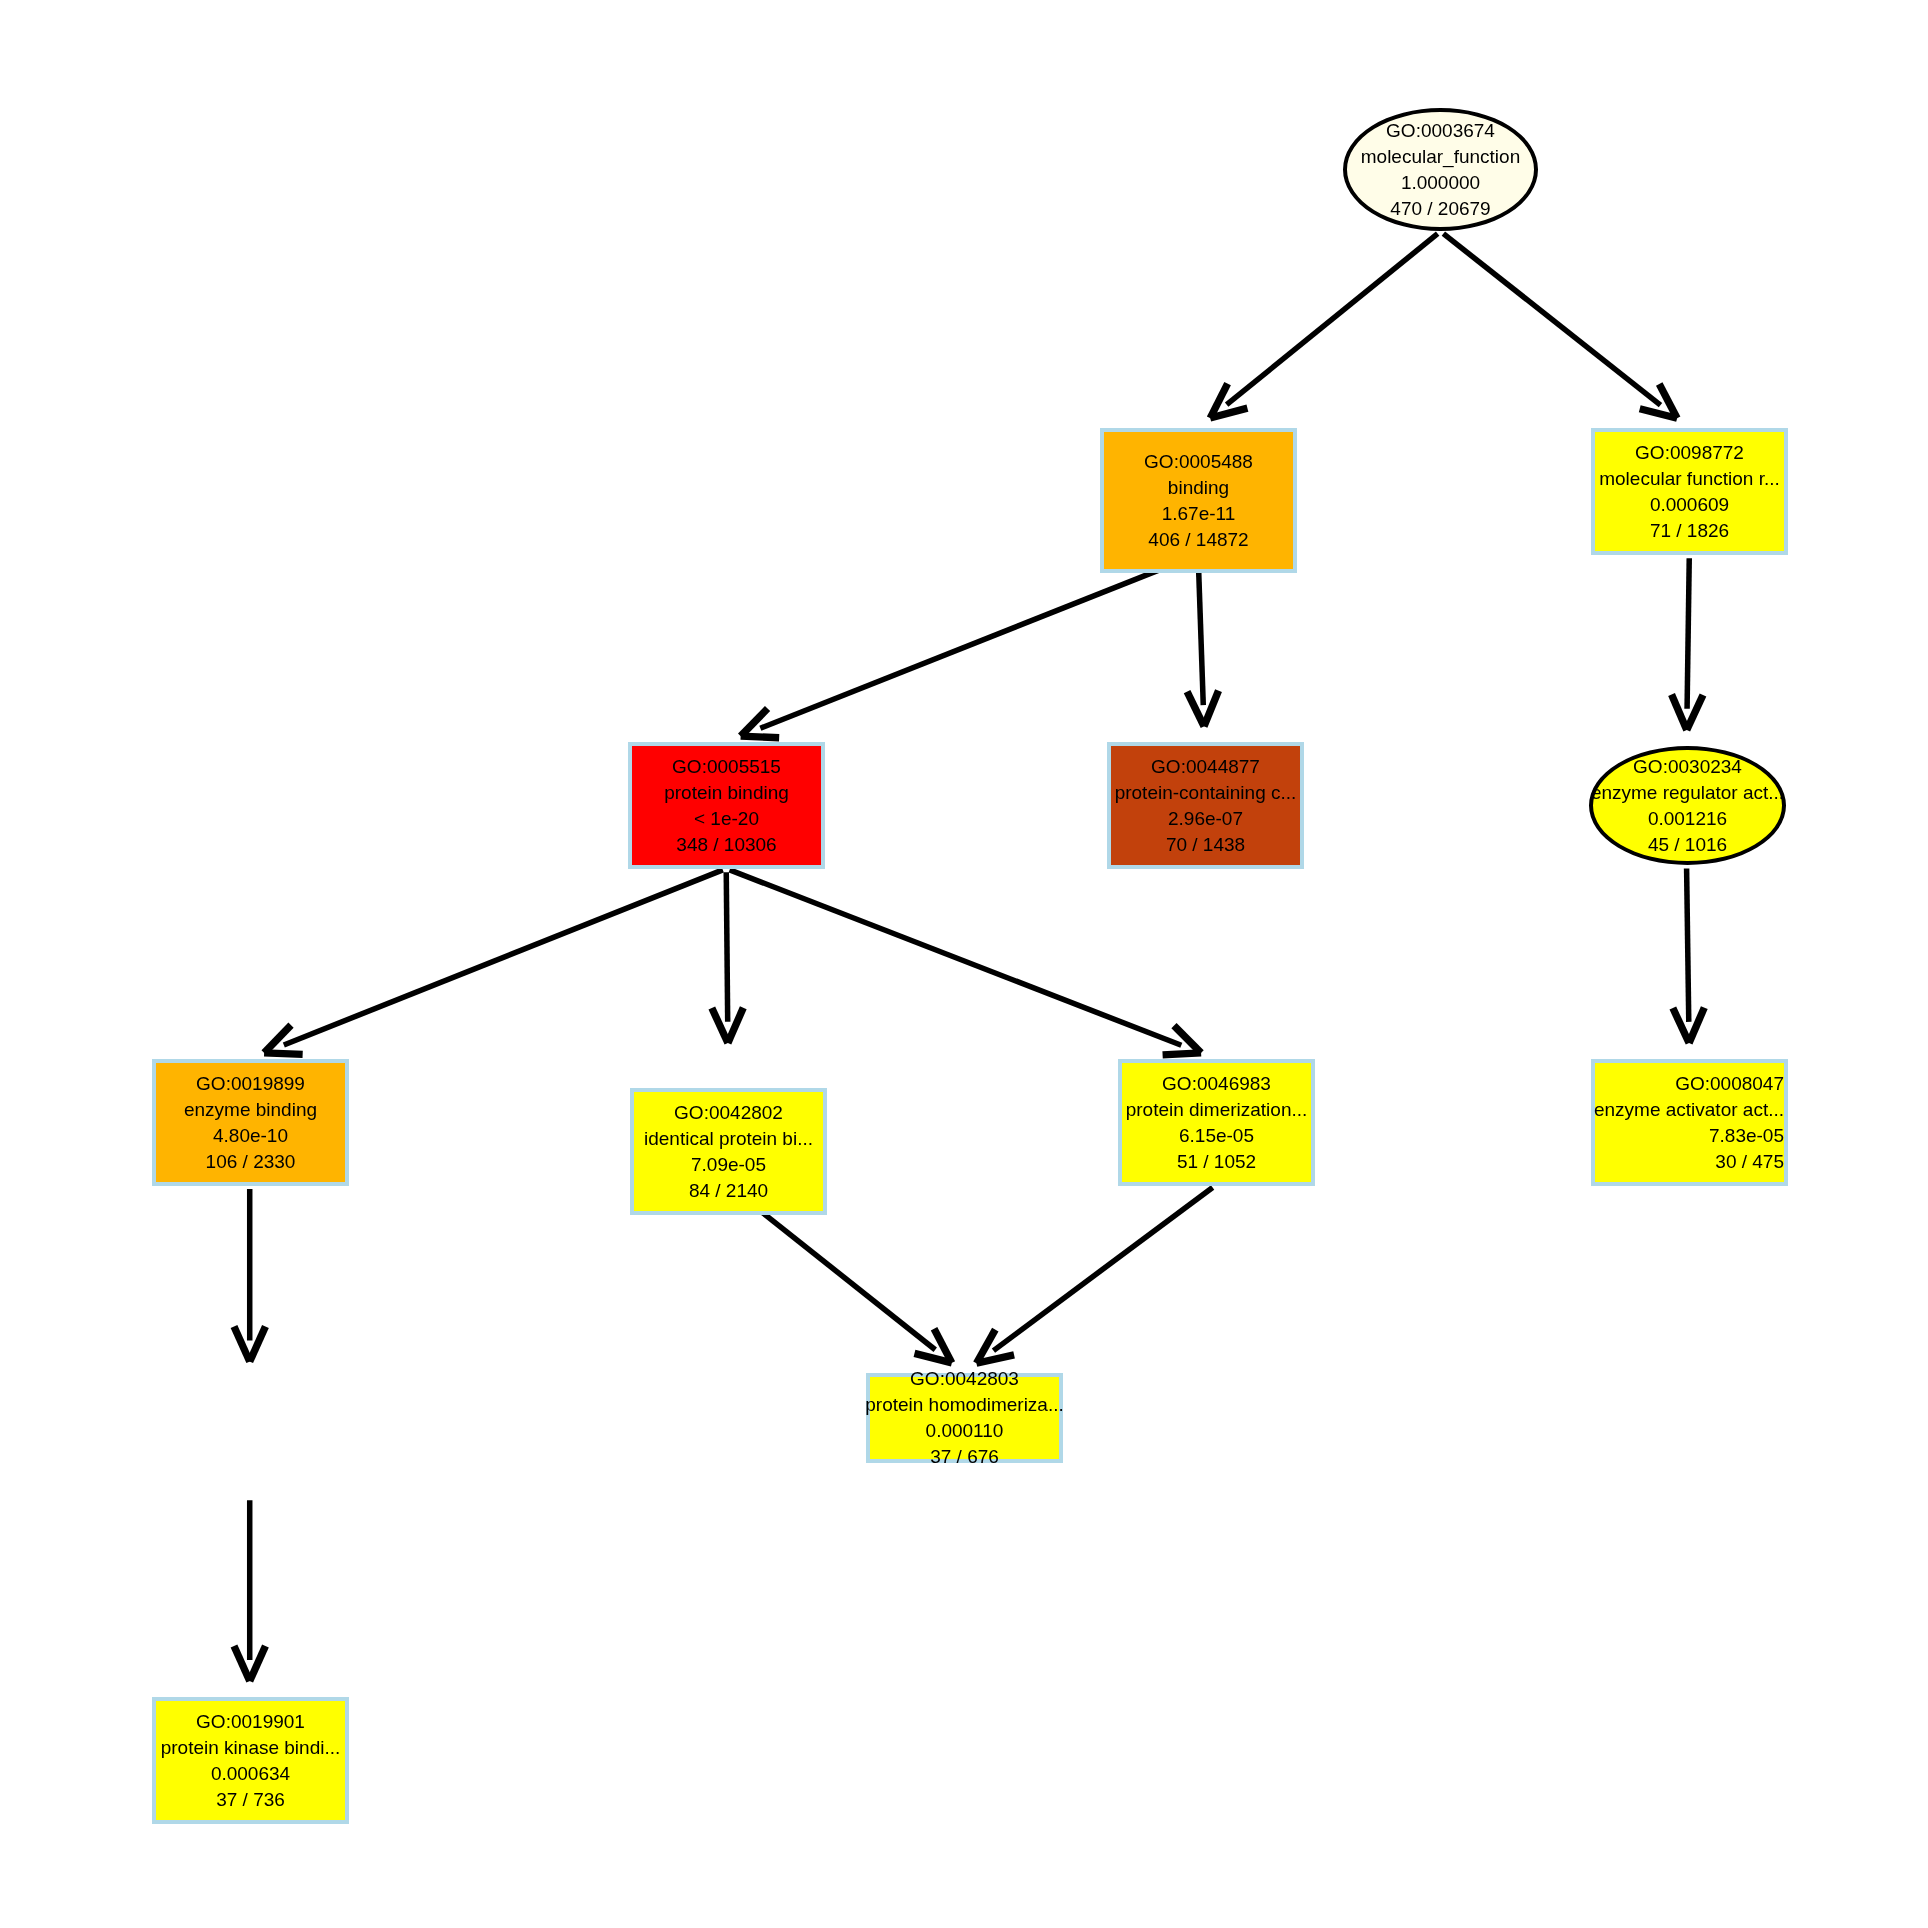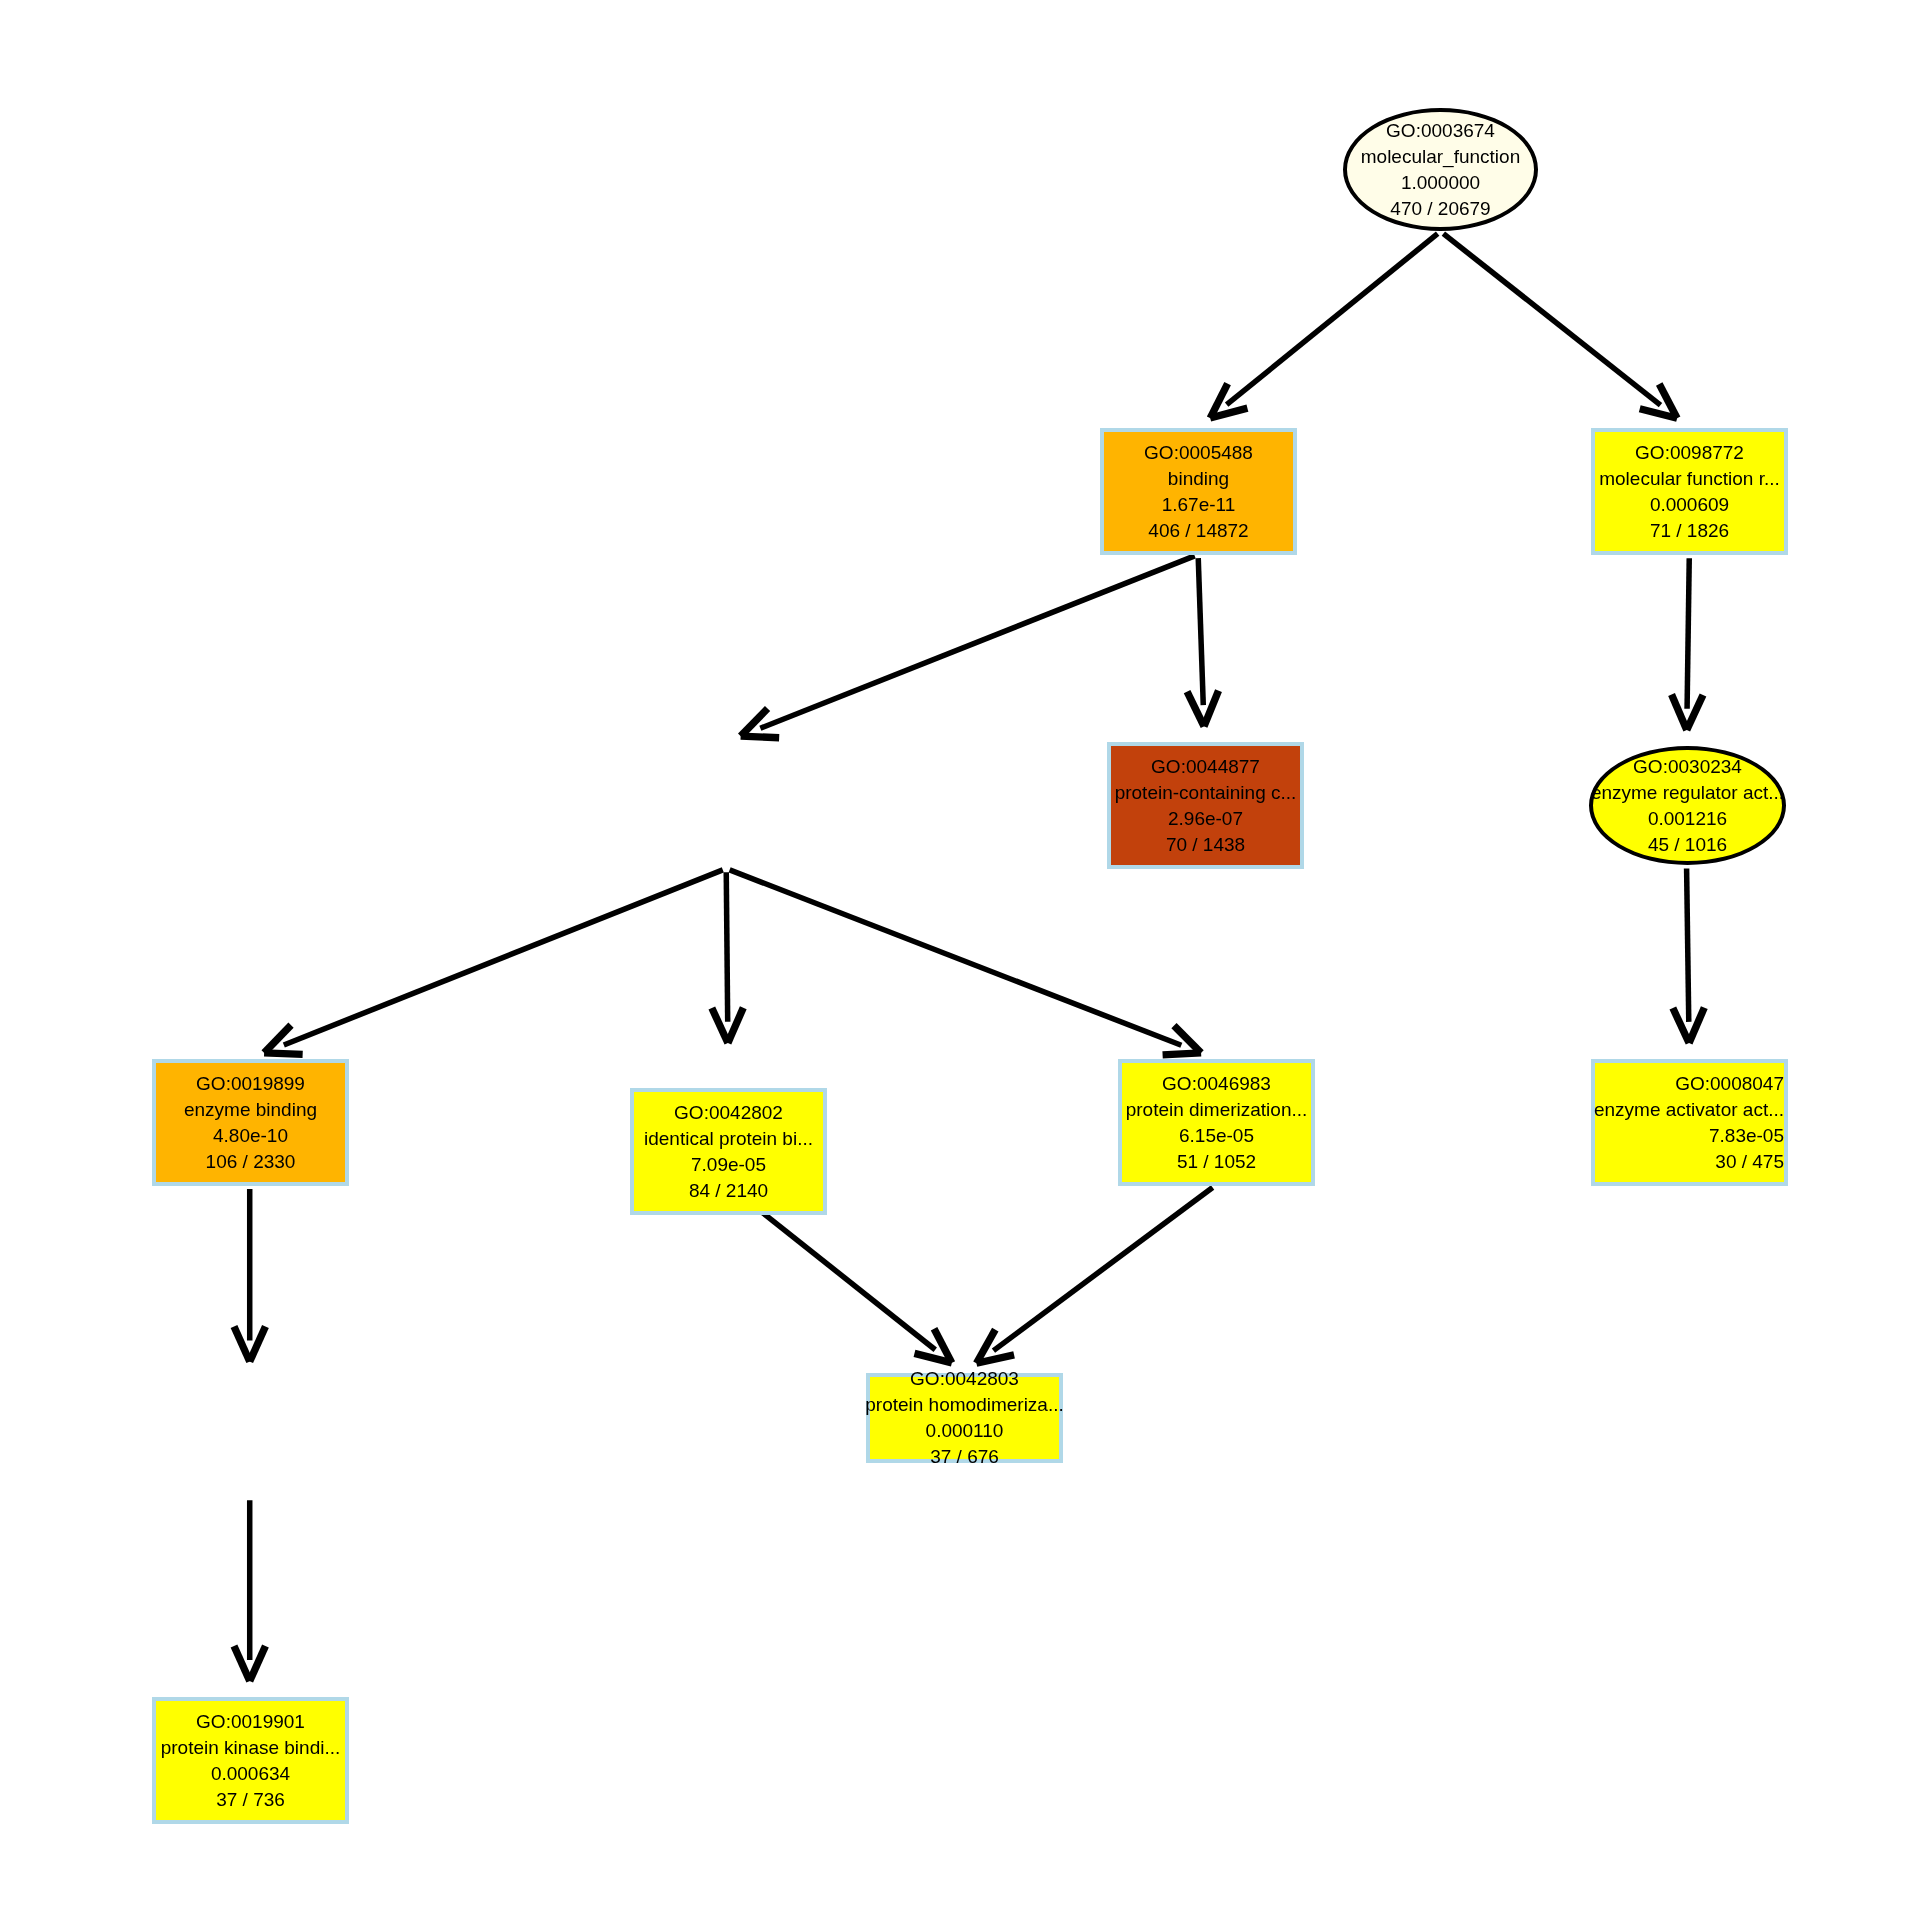--- a/index.html
+++ b/index.html
@@ -124,32 +124,38 @@
         <line x1="272" y1="1831.1" x2="254.87406097149804" y2="1792.750264506883" stroke="#000000" stroke-width="8" stroke-linecap="butt"></line>
         <line x1="272" y1="1831.1" x2="289.12593902850193" y2="1792.750264506883" stroke="#000000" stroke-width="8" stroke-linecap="butt"></line>
       </g>
     </svg>
 <div class="node ellipse" style="left: 1343px; top: 108px; width: 195px; height: 123px; background: rgb(255, 253, 232);">
       <span class="line">GO:0003674</span>
       <span class="line">molecular_function</span>
       <span class="line">1.000000</span>
       <span class="line">470 / 20679</span>
     </div>
-    <div class="node box" style="left: 1100px; top: 428px; width: 197px; height: 127px; background: rgb(255, 180, 0);">
+    <div class="node box" style="left: 1100px; top: 428px; width: 197px; height: 145px; background: rgb(255, 180, 0);">
       <span class="line">GO:0005488</span>
       <span class="line">binding</span>
       <span class="line">1.67e-11</span>
       <span class="line">406 / 14872</span>
     </div>
     <div class="node box" style="left: 1591px; top: 428px; width: 197px; height: 127px; background: rgb(255, 255, 0);">
       <span class="line">GO:0098772</span>
       <span class="line">molecular function r...</span>
       <span class="line">0.000609</span>
       <span class="line">71 / 1826</span>
     </div>
+    <div class="node box" style="left: 628px; top: 742px; width: 197px; height: 127px; background: rgb(255, 0, 0);">
+      <span class="line">GO:0005515</span>
+      <span class="line">protein binding</span>
+      <span class="line">&lt; 1e-20</span>
+      <span class="line">348 / 10306</span>
+    </div>
     <div class="node box" style="left: 1107px; top: 742px; width: 197px; height: 127px; background: #c2410c;">
       <span class="line">GO:0044877</span>
       <span class="line">protein-containing c...</span>
       <span class="line">2.96e-07</span>
       <span class="line">70 / 1438</span>
     </div>
     <div class="node ellipse" style="left: 1589px; top: 746px; width: 197px; height: 119px; background: rgb(255, 255, 0);">
       <span class="line">GO:0030234</span>
       <span class="line">enzyme regulator act...</span>
       <span class="line">0.001216</span>

